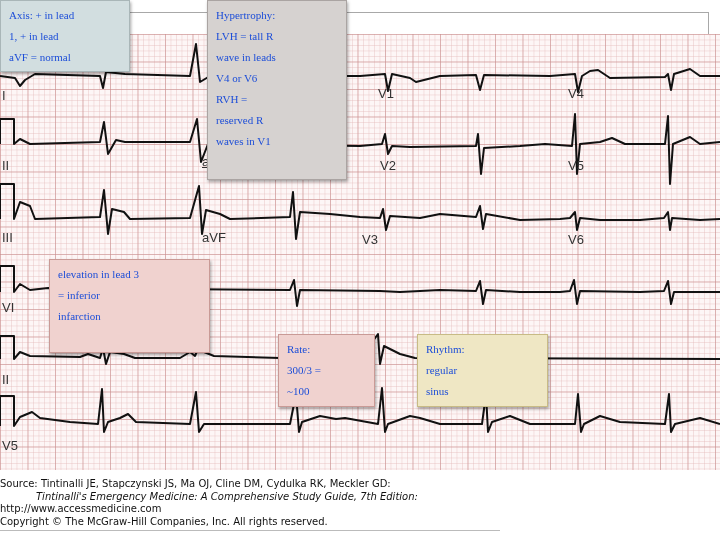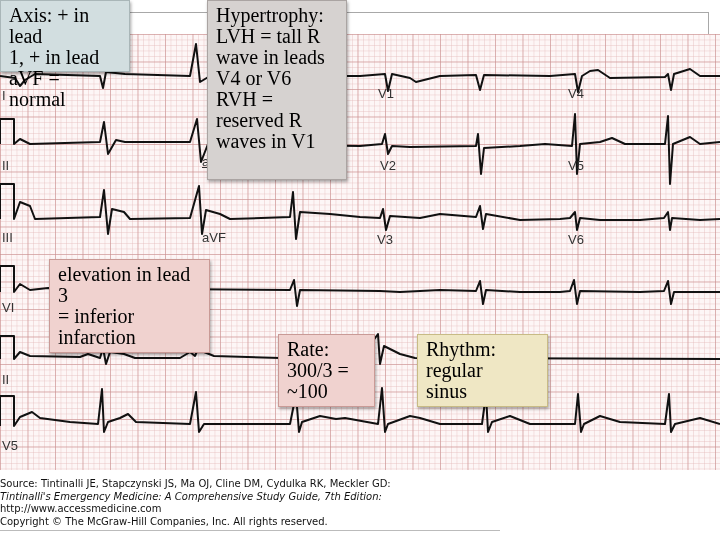--- a/index.html
+++ b/index.html
@@ -8,28 +8,28 @@
   .ecg{position:absolute;left:0;top:34px;width:720px;height:436px;
     background-color:#fdf6f6;
     background-image:
       linear-gradient(to right, rgba(200,140,140,0.55) 1px, transparent 1px),
       linear-gradient(to bottom, rgba(200,140,140,0.55) 1px, transparent 1px),
       linear-gradient(to right, rgba(230,190,190,0.45) 1px, transparent 1px),
       linear-gradient(to bottom, rgba(230,190,190,0.45) 1px, transparent 1px);
     background-size:27.5px 27.5px,27.5px 27.5px,5.5px 5.5px,5.5px 5.5px;}
   .ecg svg{position:absolute;left:0;top:0;}
   .lead-label{position:absolute;font-family:"Liberation Sans",sans-serif;font-size:13px;color:#333;}
-  .note{position:absolute;font-size:20px;line-height:21px;color:#000000;padding:4px 8px;box-sizing:border-box;box-shadow:1px 2px 3px rgba(0,0,0,0.35);}
+  .note{position:absolute;font-size:11px;line-height:21px;color:#1d4ed8;padding:4px 8px;box-sizing:border-box;box-shadow:1px 2px 3px rgba(0,0,0,0.35);}
   .note-axis{left:0;top:0;width:130px;height:72px;background:#d2dee0;border:1px solid #a9b6b8;}
   .note-hyper{left:207px;top:0;width:140px;height:180px;background:#d6d2d0;border:1px solid #aaa4a2;}
   .note-infarct{left:49px;top:259px;width:161px;height:94px;background:#f0d2cf;border:1px solid #c99a96;}
   .note-rate{left:278px;top:334px;width:97px;height:73px;background:#f0d2cf;border:1px solid #c99a96;}
   .note-rhythm{left:417px;top:334px;width:131px;height:73px;background:#efe7c4;border:1px solid #c8bb85;}
   .source{position:absolute;left:0;top:478px;width:720px;font-family:"DejaVu Sans",sans-serif;font-size:10px;line-height:12.5px;color:#111;}
-  .source .ital{font-style:italic;}
+  .source .ital{font-style:italic;margin-left:36px;}
   .source-rule{position:absolute;left:0;top:530px;width:500px;height:1px;background:#bbb;}
 </style>
 </head>
 <body>
 
 <div class="frame-line"></div>
 
 <div class="ecg">
   <svg width="720" height="436" viewBox="0 0 720 436">
     <g fill="none" stroke="#111" stroke-width="2" stroke-linejoin="round">
@@ -52,21 +52,21 @@
   <span class="lead-label" style="left:378px;top:52px;">V1</span>
   <span class="lead-label" style="left:568px;top:52px;">V4</span>
 
   <span class="lead-label" style="left:2px;top:124px;">II</span>
   <span class="lead-label" style="left:202px;top:120px;text-decoration:underline;">aVL</span>
   <span class="lead-label" style="left:380px;top:124px;">V2</span>
   <span class="lead-label" style="left:568px;top:124px;">V5</span>
 
   <span class="lead-label" style="left:2px;top:196px;">III</span>
   <span class="lead-label" style="left:202px;top:196px;">aVF</span>
-  <span class="lead-label" style="left:377px;top:198px;text-align:center;">V3</span>
+  <span class="lead-label" style="left:362px;top:198px;text-align:center;">V3</span>
   <span class="lead-label" style="left:568px;top:198px;">V6</span>
 
   <span class="lead-label" style="left:2px;top:266px;text-align:center;">VI</span>
   <span class="lead-label" style="left:2px;top:338px;">II</span>
   <span class="lead-label" style="left:2px;top:404px;">V5</span>
 </div>
 
 <div class="note note-axis">
   <div>Axis: + in lead</div>
   <div>1, + in lead</div>

